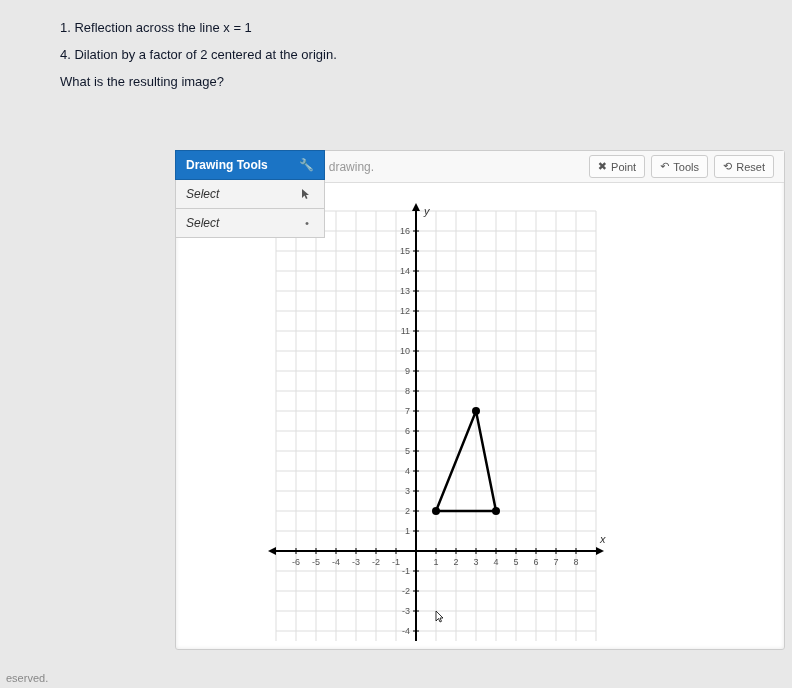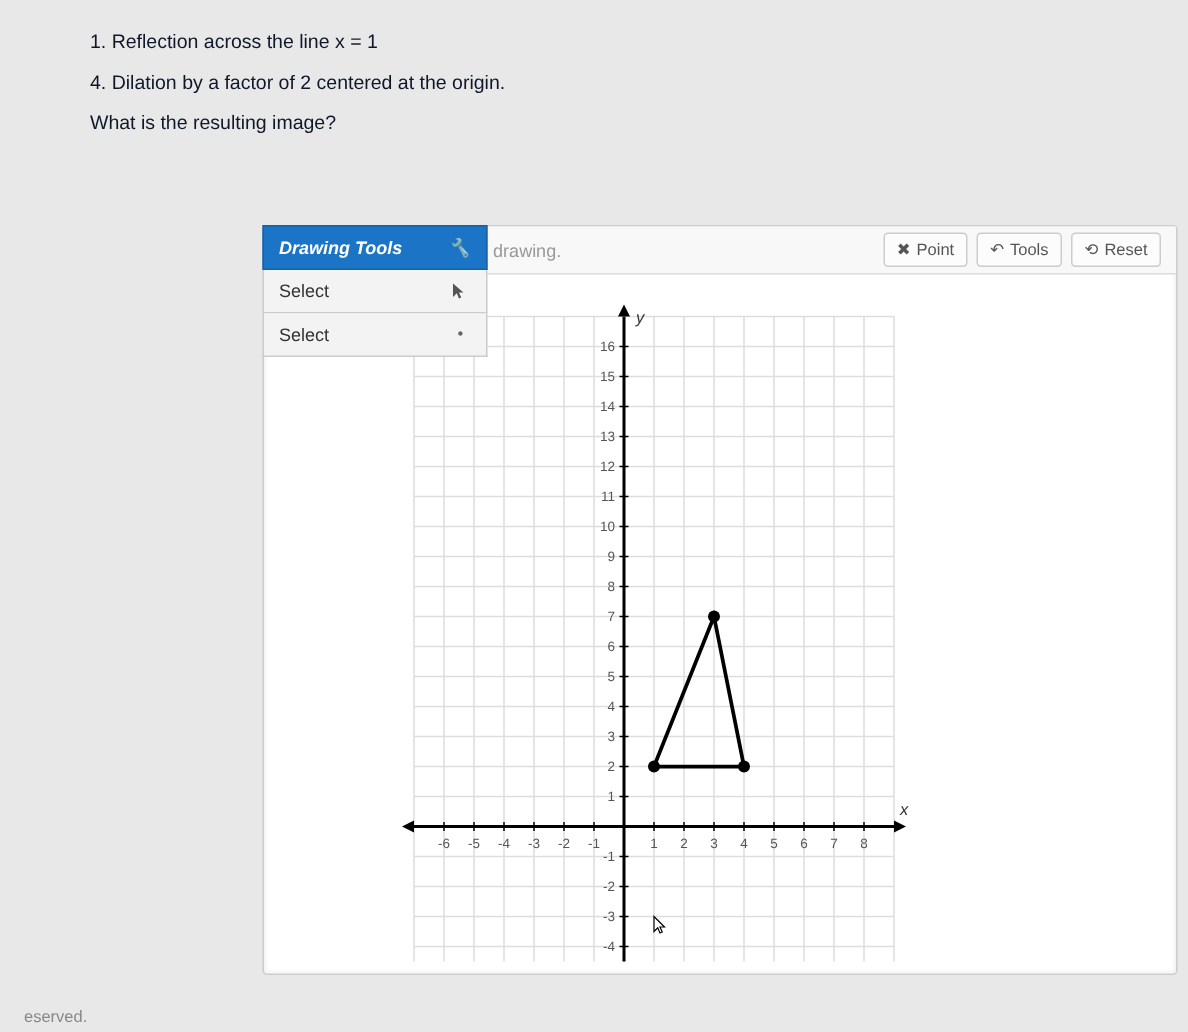--- a/index.html
+++ b/index.html
@@ -6,26 +6,26 @@
     body { font-family: Arial, sans-serif; background: #e8e8e8; width: 792px; height: 688px; overflow: hidden; position: relative; }
     .question-area { padding: 20px 40px 10px 60px; color: #0f172a; font-size: 13px; }
     .question-line { margin-bottom: 12px; }
     .canvas-frame { position: absolute; left: 175px; top: 150px; width: 610px; height: 500px; background: #fff; border: 1px solid #ccc; border-radius: 3px; box-shadow: inset 0 0 4px rgba(0,0,0,0.1); }
     .canvas-topbar { height: 32px; background: #f8f8f8; border-bottom: 1px solid #ddd; display: flex; align-items: center; padding: 0 10px; gap: 6px; }
     .topbar-arrow { width: 12px; color: #777; font-size: 12px; }
     .topbar-hint { color: #999; font-size: 12px; flex: 1; }
     .topbar-btn { background: #fcfcfc; border: 1px solid #ccc; border-radius: 3px; padding: 4px 8px; font-size: 11px; color: #555; display: flex; align-items: center; gap: 4px; cursor: pointer; }
     .topbar-btn .ico { font-size: 11px; }
     .tools-panel { position: absolute; left: 175px; top: 150px; width: 150px; z-index: 2; }
-    .tools-header { background: #1b74c5; color: #fff; font-size: 12px; font-weight: bold; padding: 7px 10px; display: flex; align-items: center; justify-content: space-between; border: 1px solid #1561a6; font-style: italic; }
+    .tools-header { background: #1b74c5; color: #fff; font-size: 12px; font-weight: bold; padding: 7px 10px; display: flex; align-items: center; justify-content: space-between; border: 1px solid #1561a6; }
     .tools-header .wrench { font-size: 12px; }
-    .tool-item { background: #f3f3f3; border: 1px solid #ccc; border-top: none; padding: 7px 10px; font-size: 12px; color: #333; display: flex; align-items: center; justify-content: space-between; cursor: pointer; }
+    .tool-item { background: #f3f3f3; border: 1px solid #ccc; border-top: none; padding: 7px 10px; font-size: 12px; color: #333; display: flex; align-items: center; justify-content: space-between; cursor: pointer; font-style: italic; }
     .tool-icon { width: 14px; height: 14px; display: inline-flex; align-items: center; justify-content: center; color: #666; font-size: 11px; }
     .graph-area { position: absolute; left: 40px; top: 50px; width: 550px; height: 440px; }
-    .footer { position: absolute; bottom: 4px; left: 0; font-size: 11px; color: #888; padding-left: 16px; }
+    .footer { position: absolute; bottom: 4px; left: 0; font-size: 11px; color: #888; padding-left: 6px; }
     svg text { font-family: Arial, sans-serif; }
   </style>
 </head>
 <body>
 
 <div class="question-area">
   <div class="question-line">
     <span>1. Reflection across the line x = 1</span>
   </div>
   <div class="question-line">4. Dilation by a factor of 2 centered at the origin.</div>

